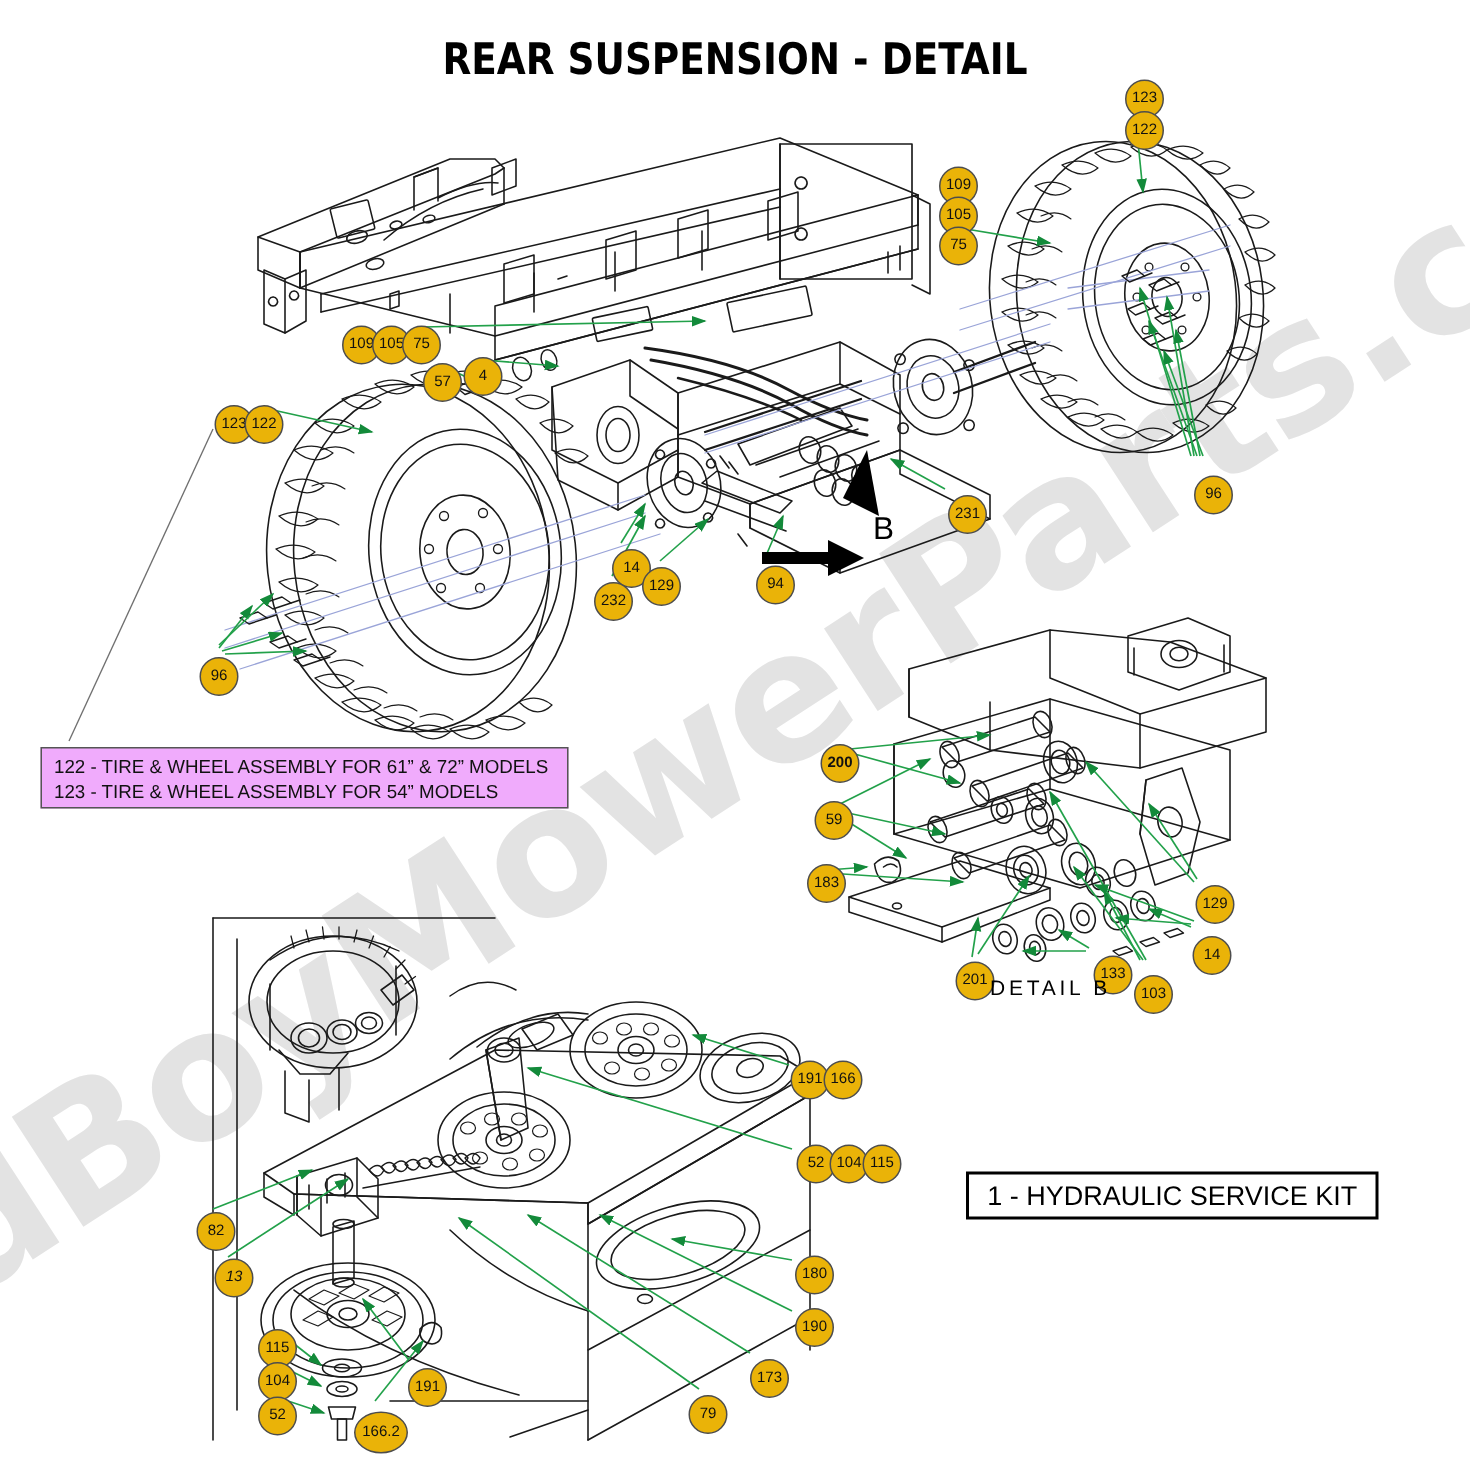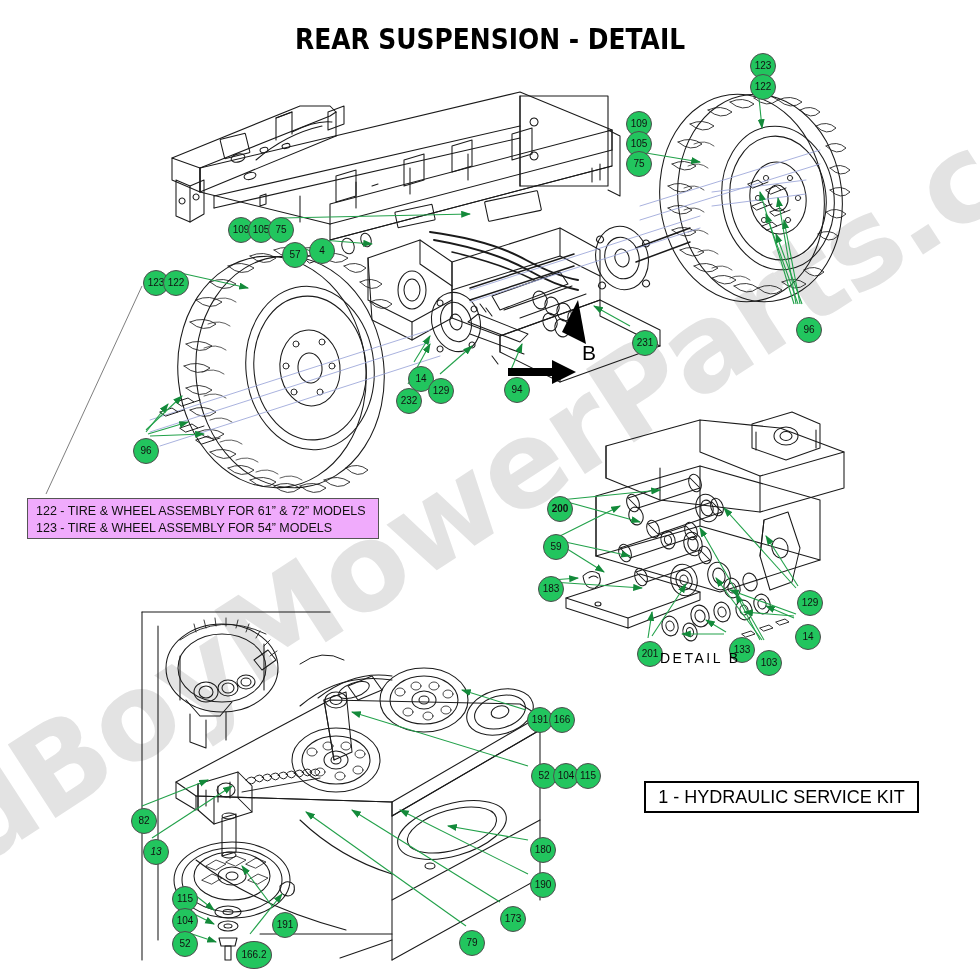--- a/index.html
+++ b/index.html
@@ -46,21 +46,21 @@
   }
 
   
   .art{position:absolute;left:0;top:0;width:980px;height:980px;z-index:10;}
 
   
   .bub{
     position:absolute;
     border:1px solid #4d4d4d;
     border-radius:50%;
-    background:#22c55e;
+    background:#eab308;
     color:#111;
     font-family:"Liberation Sans", sans-serif;
     text-align:center;
     z-index:30;
     box-sizing:border-box;
     white-space:nowrap;
   }
   .bub.s{width:26px;height:26px;line-height:24px;font-size:10px;}
   .bub.w{width:36px;height:28px;line-height:26px;border-radius:50%;font-size:10px;}
 

